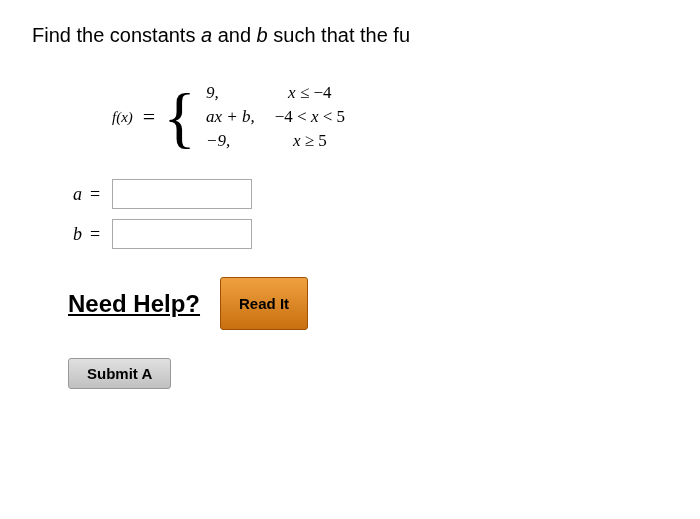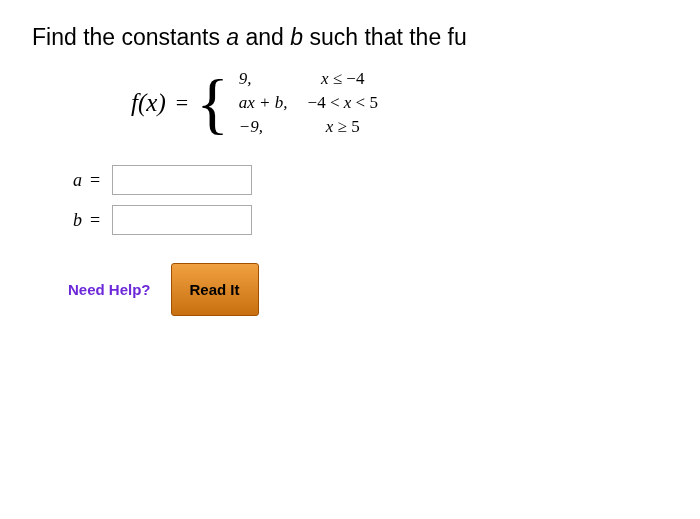--- a/index.html
+++ b/index.html
@@ -13,44 +13,43 @@
       min-height: 519px;
       overflow: hidden;
     }
 
     .page-container {
       padding: 24px 32px 24px 32px;
     }
 
     .problem-text {
       font-family: Arial, sans-serif;
-      font-size: 23px;
-      color: #000;
-      margin-bottom: 18px;
+      font-size: 20px;
+      color: #000;
+      margin-bottom: 36px;
       font-style: normal;
     }
 
     .problem-text em {
       font-style: italic;
     }
 
     .math-block {
       display: flex;
       flex-direction: row;
       align-items: center;
       margin-left: 80px;
       margin-bottom: 28px;
     }
 
     .f-of-x {
       font-style: italic;
-      font-size: 25px;
+      font-size: 15px;
       margin-right: 10px;
       white-space: nowrap;
-      margin-left: 19px;
     }
 
     .equals-sign {
       font-size: 22px;
       margin-right: 8px;
     }
 
     .brace-container {
       display: flex;
       flex-direction: row;
@@ -128,23 +127,24 @@
       margin-left: 36px;
       display: flex;
       flex-direction: row;
       align-items: center;
       gap: 20px;
       margin-bottom: 28px;
     }
 
     .need-help-text {
       font-family: Arial, sans-serif;
-      font-size: 15px;
+      font-size: 24px;
       font-weight: bold;
-      color: #6d28d9;
+      color: #000000;
+      text-decoration: underline;
     }
 
     .read-it-btn {
       background: linear-gradient(to bottom, #f0a040, #c87010);
       border: 1px solid #a05000;
       border-radius: 3px;
       padding: 17px 18px;
       font-family: Arial, sans-serif;
       font-size: 15px;
       font-weight: bold;
@@ -228,14 +228,17 @@
       <span class="eq-label">=</span>
       <input class="answer-input" type="text" style="">
     </div>
   </div>
 
   <div class="help-section">
     <span class="need-help-text">Need Help?</span>
     <button class="read-it-btn">Read It</button>
   </div>
 
+  <div class="submit-row">
+    <button class="submit-btn">Submit A</button>
+  </div>
 
 </div>
 
 </body></html>

